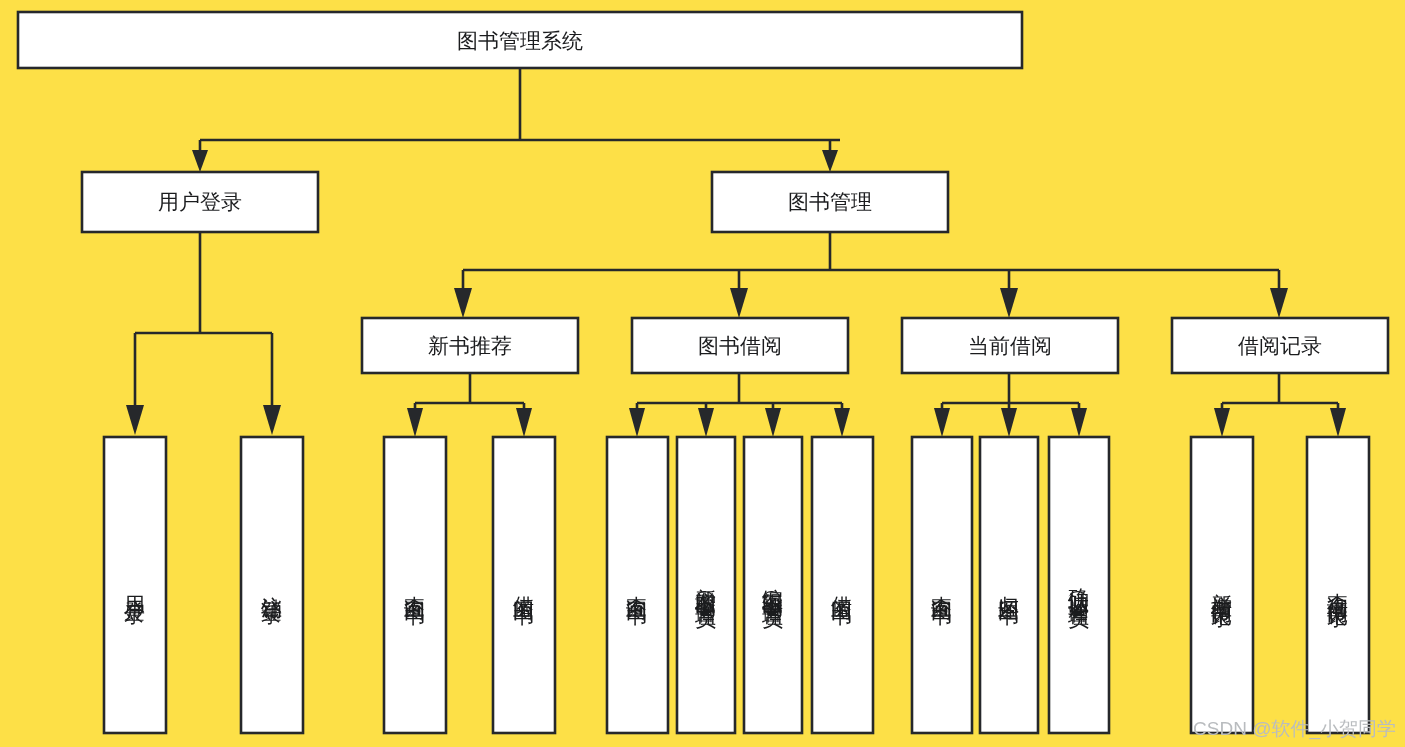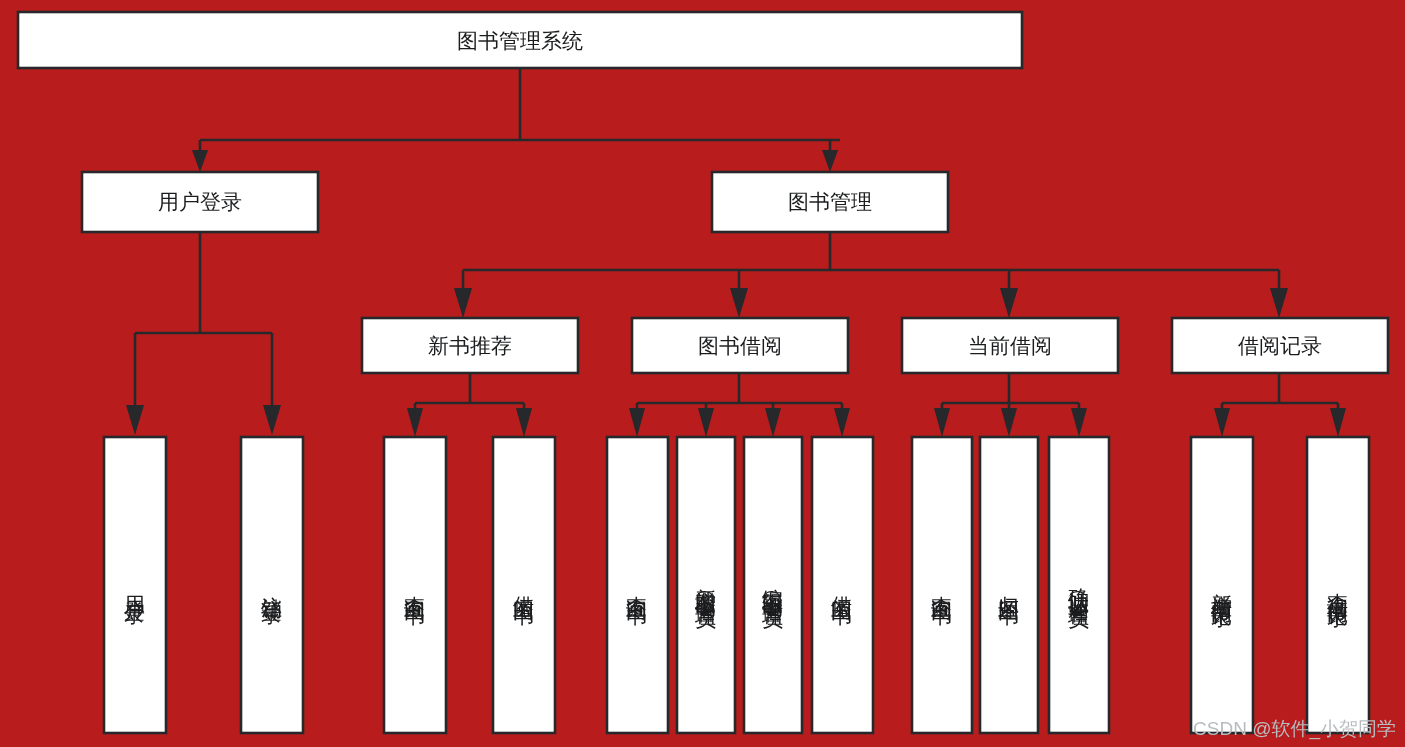--- a/index.html
+++ b/index.html
@@ -8,21 +8,21 @@
     padding: 0;
     background: #ffffff;
   }
   body {
     font-family: "Liberation Sans", "DejaVu Sans", sans-serif;
   }
   #diagram-root {
     position: relative;
     width: 1405px;
     height: 747px;
-    background: #b91c1c;
+    background: #fde047;
     overflow: hidden;
   }
   svg.diagram-canvas {
     position: absolute;
     left: 0;
     top: 0;
     width: 1405px;
     height: 747px;
     display: block;
   }

